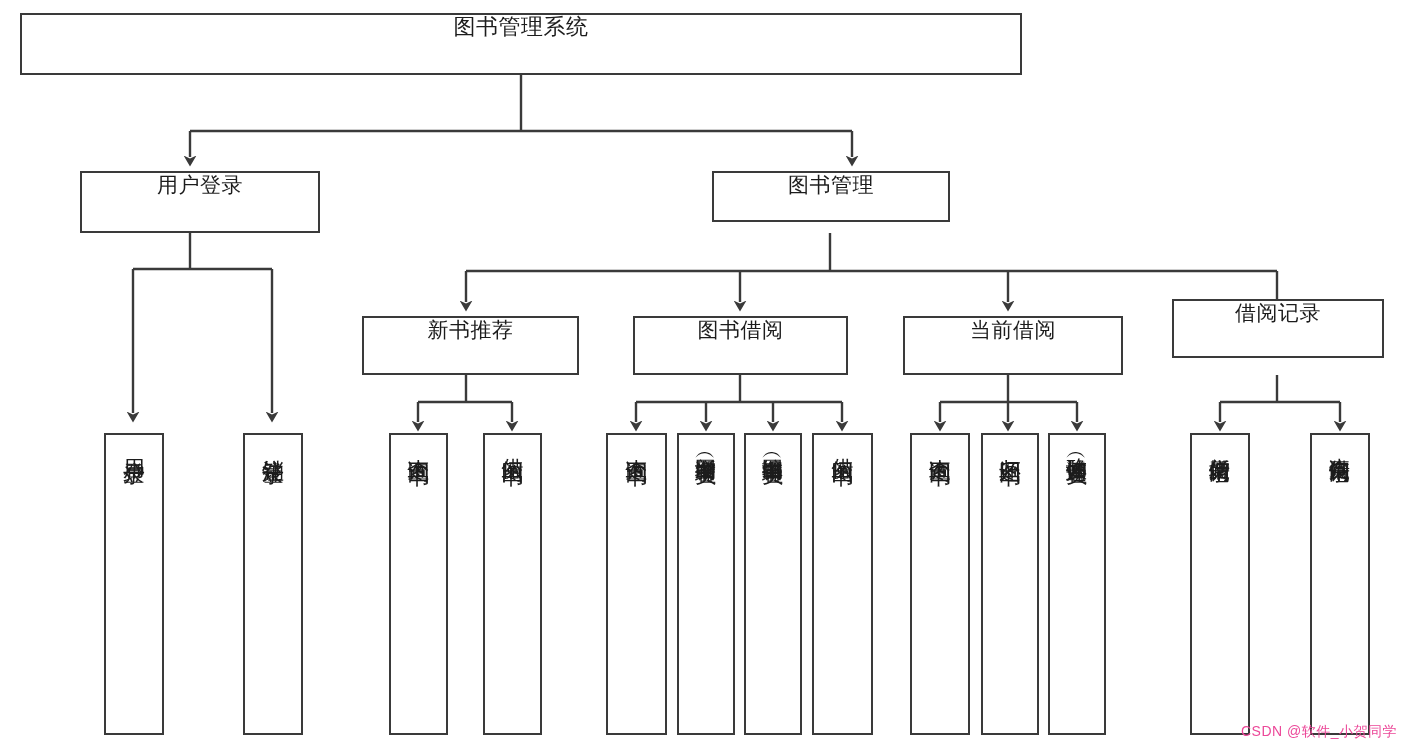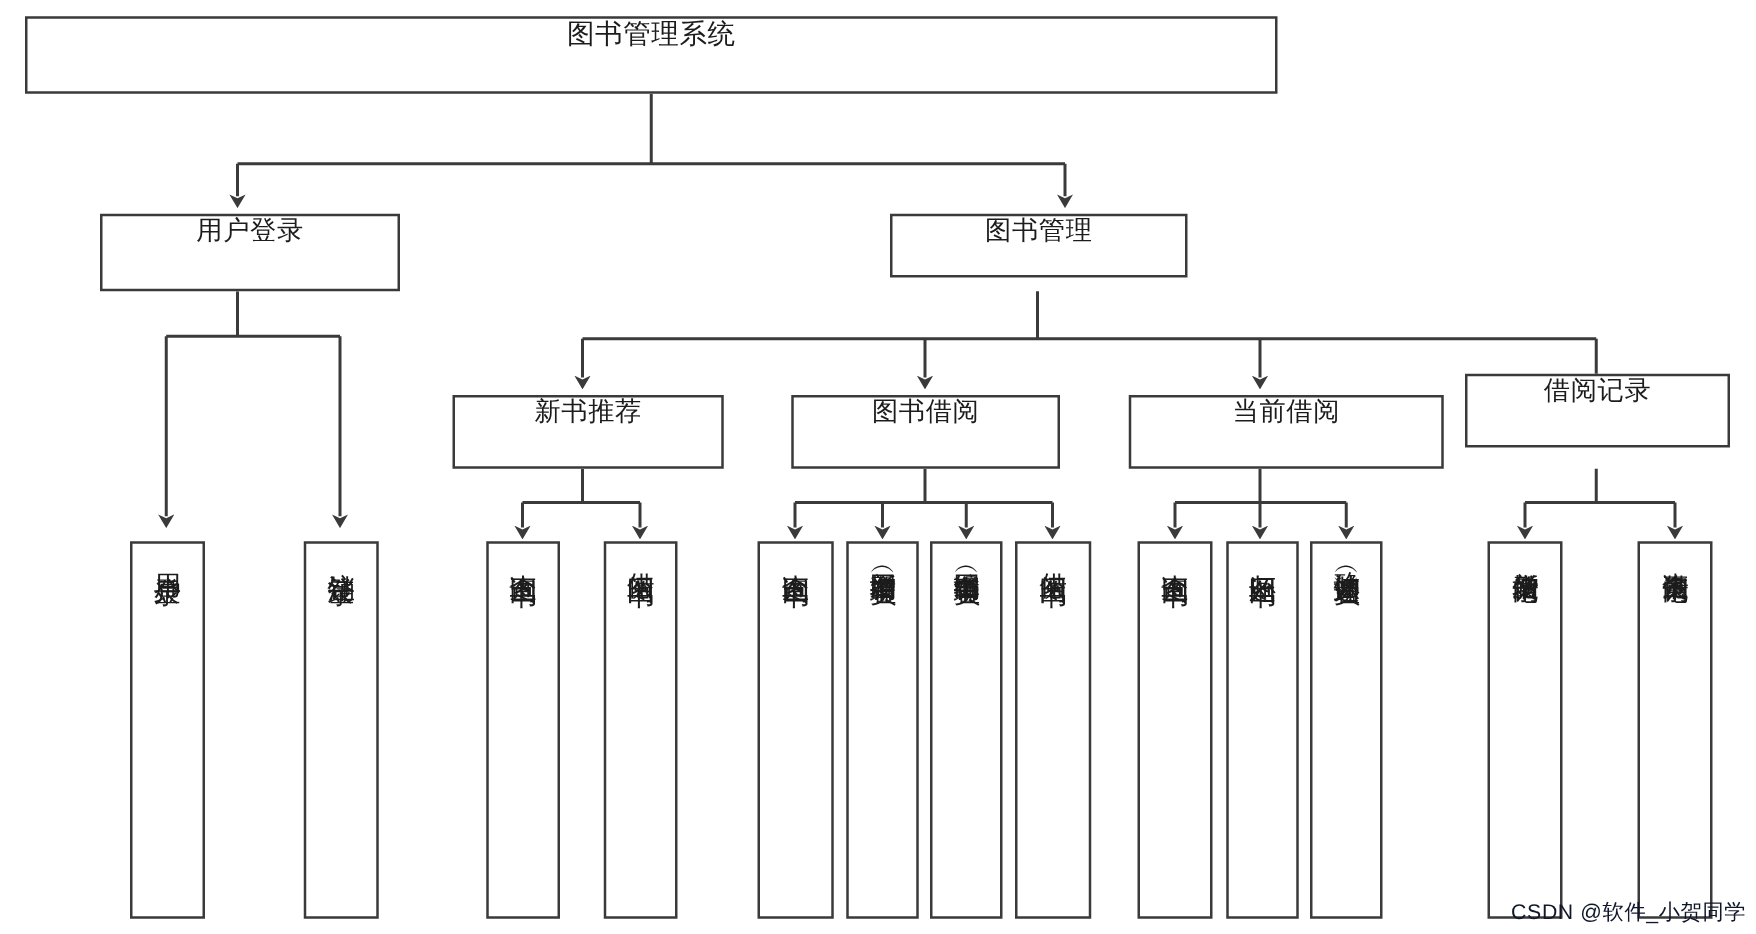--- a/index.html
+++ b/index.html
@@ -66,22 +66,22 @@
     white-space: nowrap;
   }
   .node.vert.tight .node-label {
     font-size: 21px;
     letter-spacing: 1px;
   }
   #watermark {
     position: absolute;
     right: 8px;
     bottom: 6px;
-    font-size: 17px;
-    color: #0f172a;
+    font-size: 14px;
+    color: #ec4899;
     letter-spacing: 0.5px;
     z-index: 5;
     white-space: nowrap;
     font-family: "Liberation Sans", "DejaVu Sans", sans-serif;
   }
 </style>
 </head>
 <body>
 
 <div id="diagram-root">
@@ -147,21 +147,21 @@
   <div class="node horiz" style="left:712px; top:171px; width:238px; height:51px;">
     <span class="node-label">图书管理</span>
   </div>
 
   <div class="node horiz" style="left:362px; top:316px; width:217px; height:59px;">
     <span class="node-label">新书推荐</span>
   </div>
   <div class="node horiz" style="left:633px; top:316px; width:215px; height:59px;">
     <span class="node-label">图书借阅</span>
   </div>
-  <div class="node horiz" style="left:903px; top:316px; width:252px; height:59px;">
+  <div class="node horiz" style="left:903px; top:316px; width:220px; height:59px;">
     <span class="node-label">当前借阅</span>
   </div>
   <div class="node horiz" style="left:1172px; top:299px; width:212px; height:59px;">
     <span class="node-label">借阅记录</span>
   </div>
 
   <div class="node vert" style="left:104px; top:433px; width:60px; height:302px;">
     <span class="node-label">用户登录</span>
   </div>
   <div class="node vert" style="left:243px; top:433px; width:60px; height:302px;">

